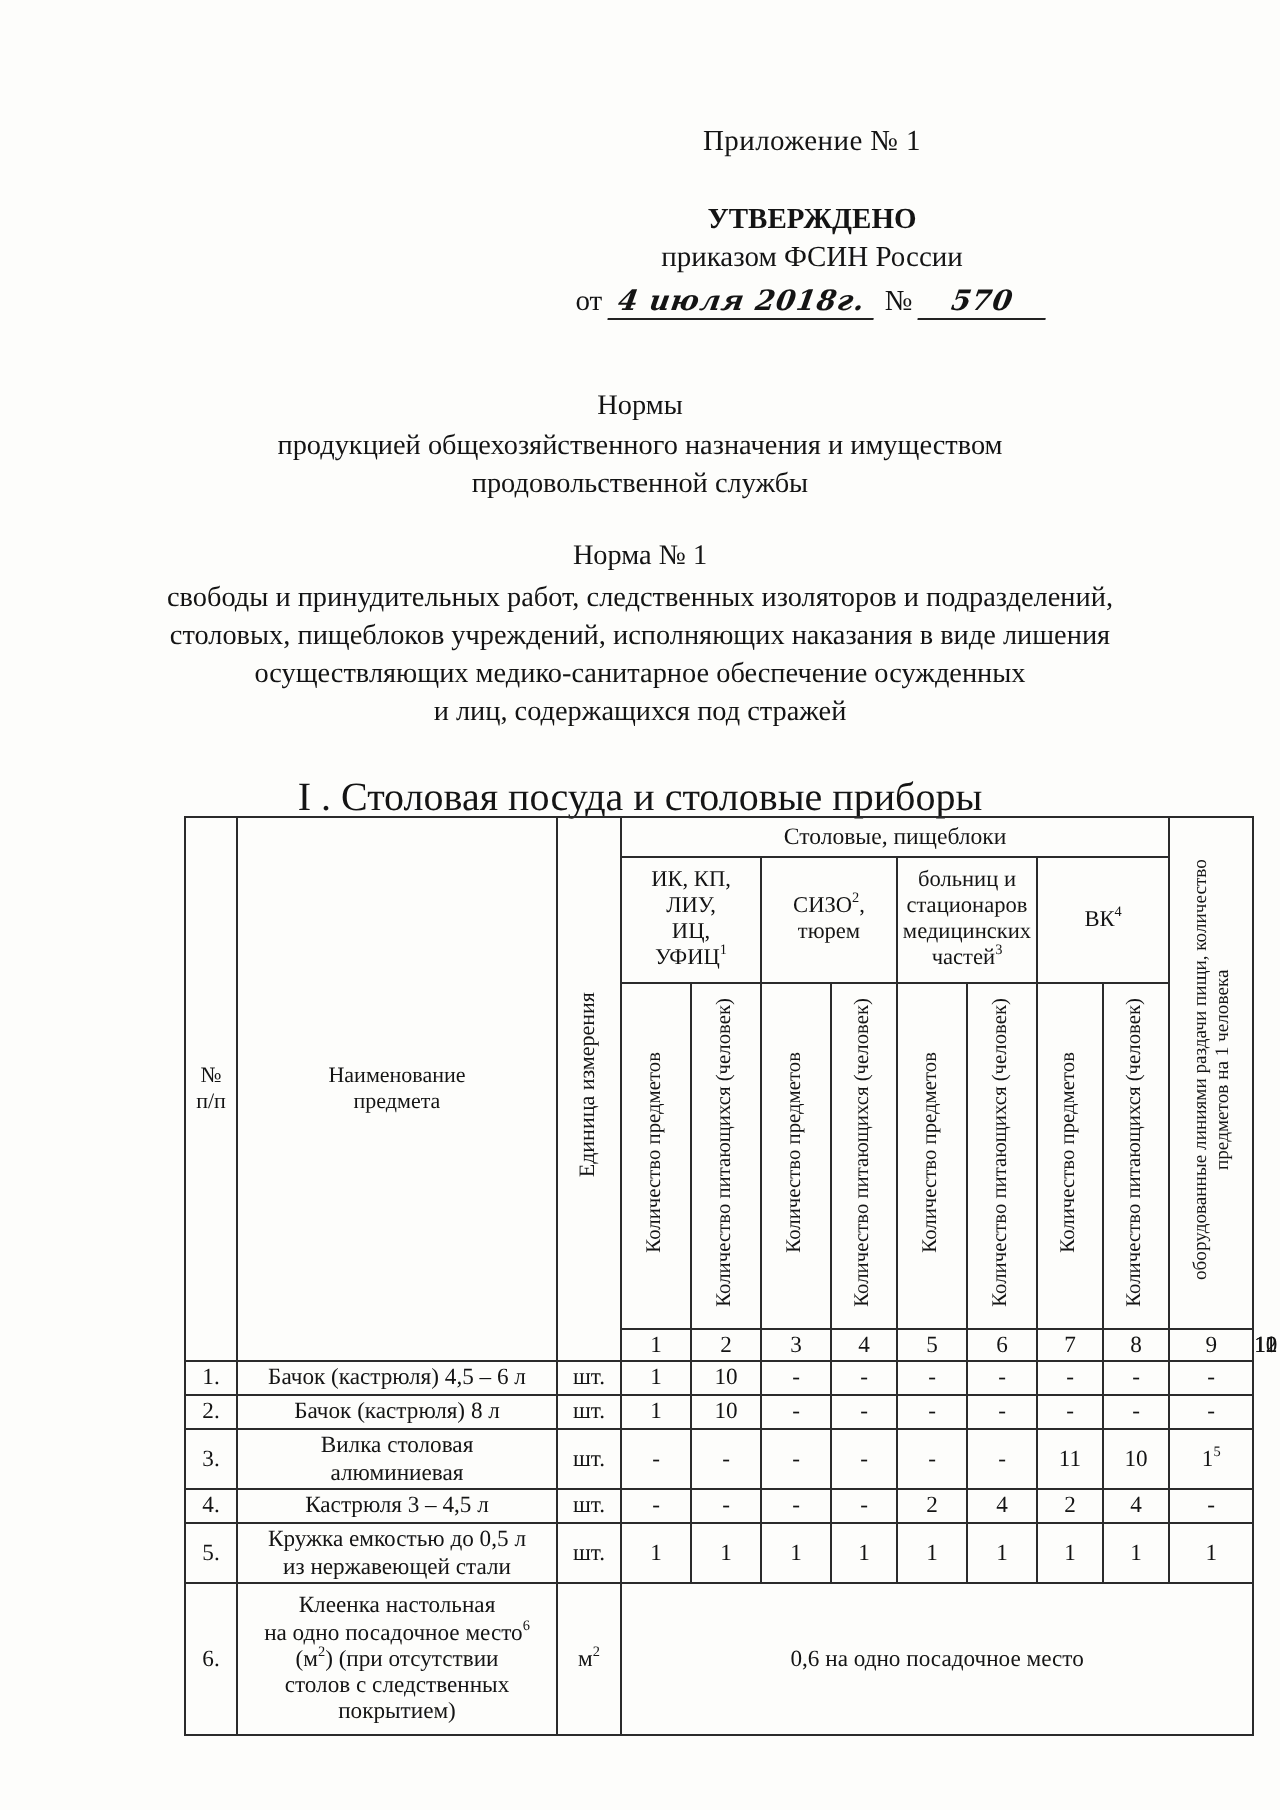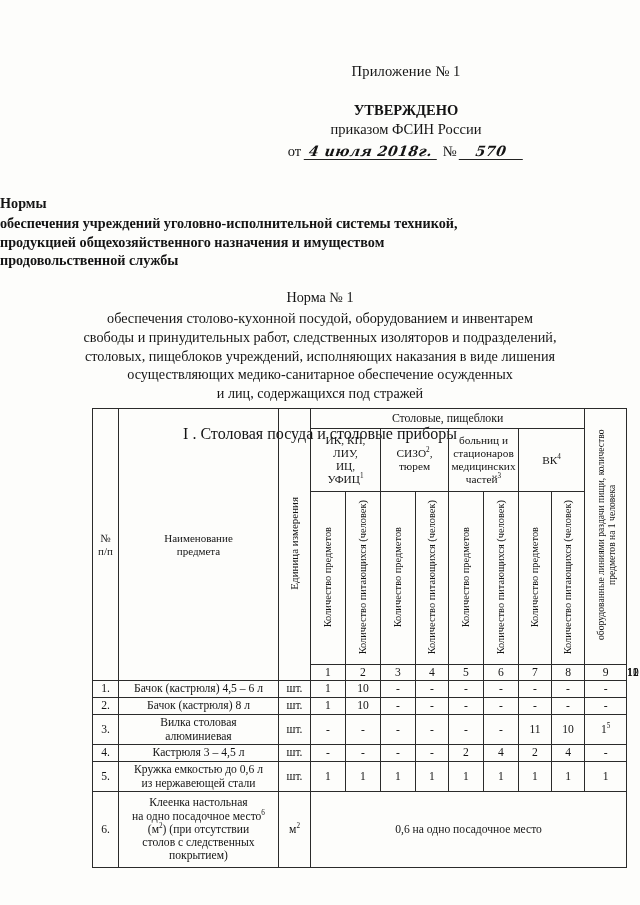--- a/index.html
+++ b/index.html
@@ -21,25 +21,25 @@
   .dateline{margin-top:5px;margin-left:172px;text-align:center;font-size:14.5px;
             display:flex;justify-content:center;align-items:flex-end;gap:4px;}
   .dateline .lbl{font-size:14.5px;}
   .hw{font-family:"DejaVu Serif", serif;font-style:italic;font-weight:bold;
       font-size:14px;border-bottom:1.2px solid #222;padding:0 6px 0 4px;
       letter-spacing:.5px;transform:skewX(-9deg);display:inline-block;line-height:1.05;}
   .hw.num{min-width:54px;text-align:center;}
   .hw.date{min-width:112px;text-align:center;}
 
   
-  .title-main{font-weight:bold;font-size:14.2px;margin-top:26px;line-height:1.30;}
+  .title-main{text-align:center;font-weight:normal;font-size:14.2px;margin-top:26px;line-height:1.30;}
   .title-main .t1{display:block;margin-bottom:2px;}
   .norma-head{text-align:center;font-size:14.2px;margin-top:19px;}
   .norma-body{text-align:center;font-size:14.2px;line-height:1.33;margin-top:3px;padding:0 24px;}
-  .sec-head{text-align:center;font-size:16px;margin-top:22px;}
+  .sec-head{text-align:center;font-size:20px;margin-top:22px;}
 
   
   .tbl-wrap{position:absolute;left:92px;top:408px;}
   table.main{border-collapse:collapse;table-layout:fixed;width:494px;
              font-size:11px;font-family:"Liberation Serif", serif;}
   table.main td, table.main th{
     border:1px solid #2b2b2b;
     padding:0;
     text-align:center;
     vertical-align:middle;
@@ -99,28 +99,26 @@
       <span class="lbl">от</span>
       <span class="hw date">4 июля 2018г.</span>
       <span class="lbl">№</span>
       <span class="hw num">570</span>
     </div>
   </div>
 
   <div style="position:absolute;left:0;top:168px;width:640px;">
     <div class="title-main">
       <span class="t1">Нормы</span>
-      <span style="display:block">обеспечения учреждений уголовно-исполнительной системы техникой,</span>
       <span style="display:block">продукцией общехозяйственного назначения и имуществом</span>
       <span style="display:block">продовольственной службы</span>
     </div>
 
     <div class="norma-head">Норма № 1</div>
     <div class="norma-body">
-      <span style="display:block">обеспечения столово-кухонной посудой, оборудованием и инвентарем</span>
       <span style="display:block">свободы и принудительных работ, следственных изоляторов и подразделений,</span>
       <span style="display:block">столовых, пищеблоков учреждений, исполняющих наказания в виде лишения</span>
       <span style="display:block">осуществляющих медико-санитарное обеспечение осужденных</span>
       <span style="display:block">и лиц, содержащихся под стражей</span>
     </div>
 
     <div class="sec-head">I . Столовая посуда и столовые приборы</div>
   </div>
 
   <div class="tbl-wrap">
@@ -270,21 +268,21 @@
         <td>2</td>
         <td>4</td>
         <td>2</td>
         <td>4</td>
         <td>-</td>
       </tr>
 
       <tr class="body tworow">
         <td class="idx">5.</td>
         <td class="nm">
-          <div>Кружка емкостью до 0,6 л</div>
+          <div>Кружка емкостью до 0,5 л</div>
           <div>из нержавеющей стали</div>
         </td>
         <td>шт.</td>
         <td>1</td>
         <td>1</td>
         <td>1</td>
         <td>1</td>
         <td>1</td>
         <td>1</td>
         <td>1</td>

